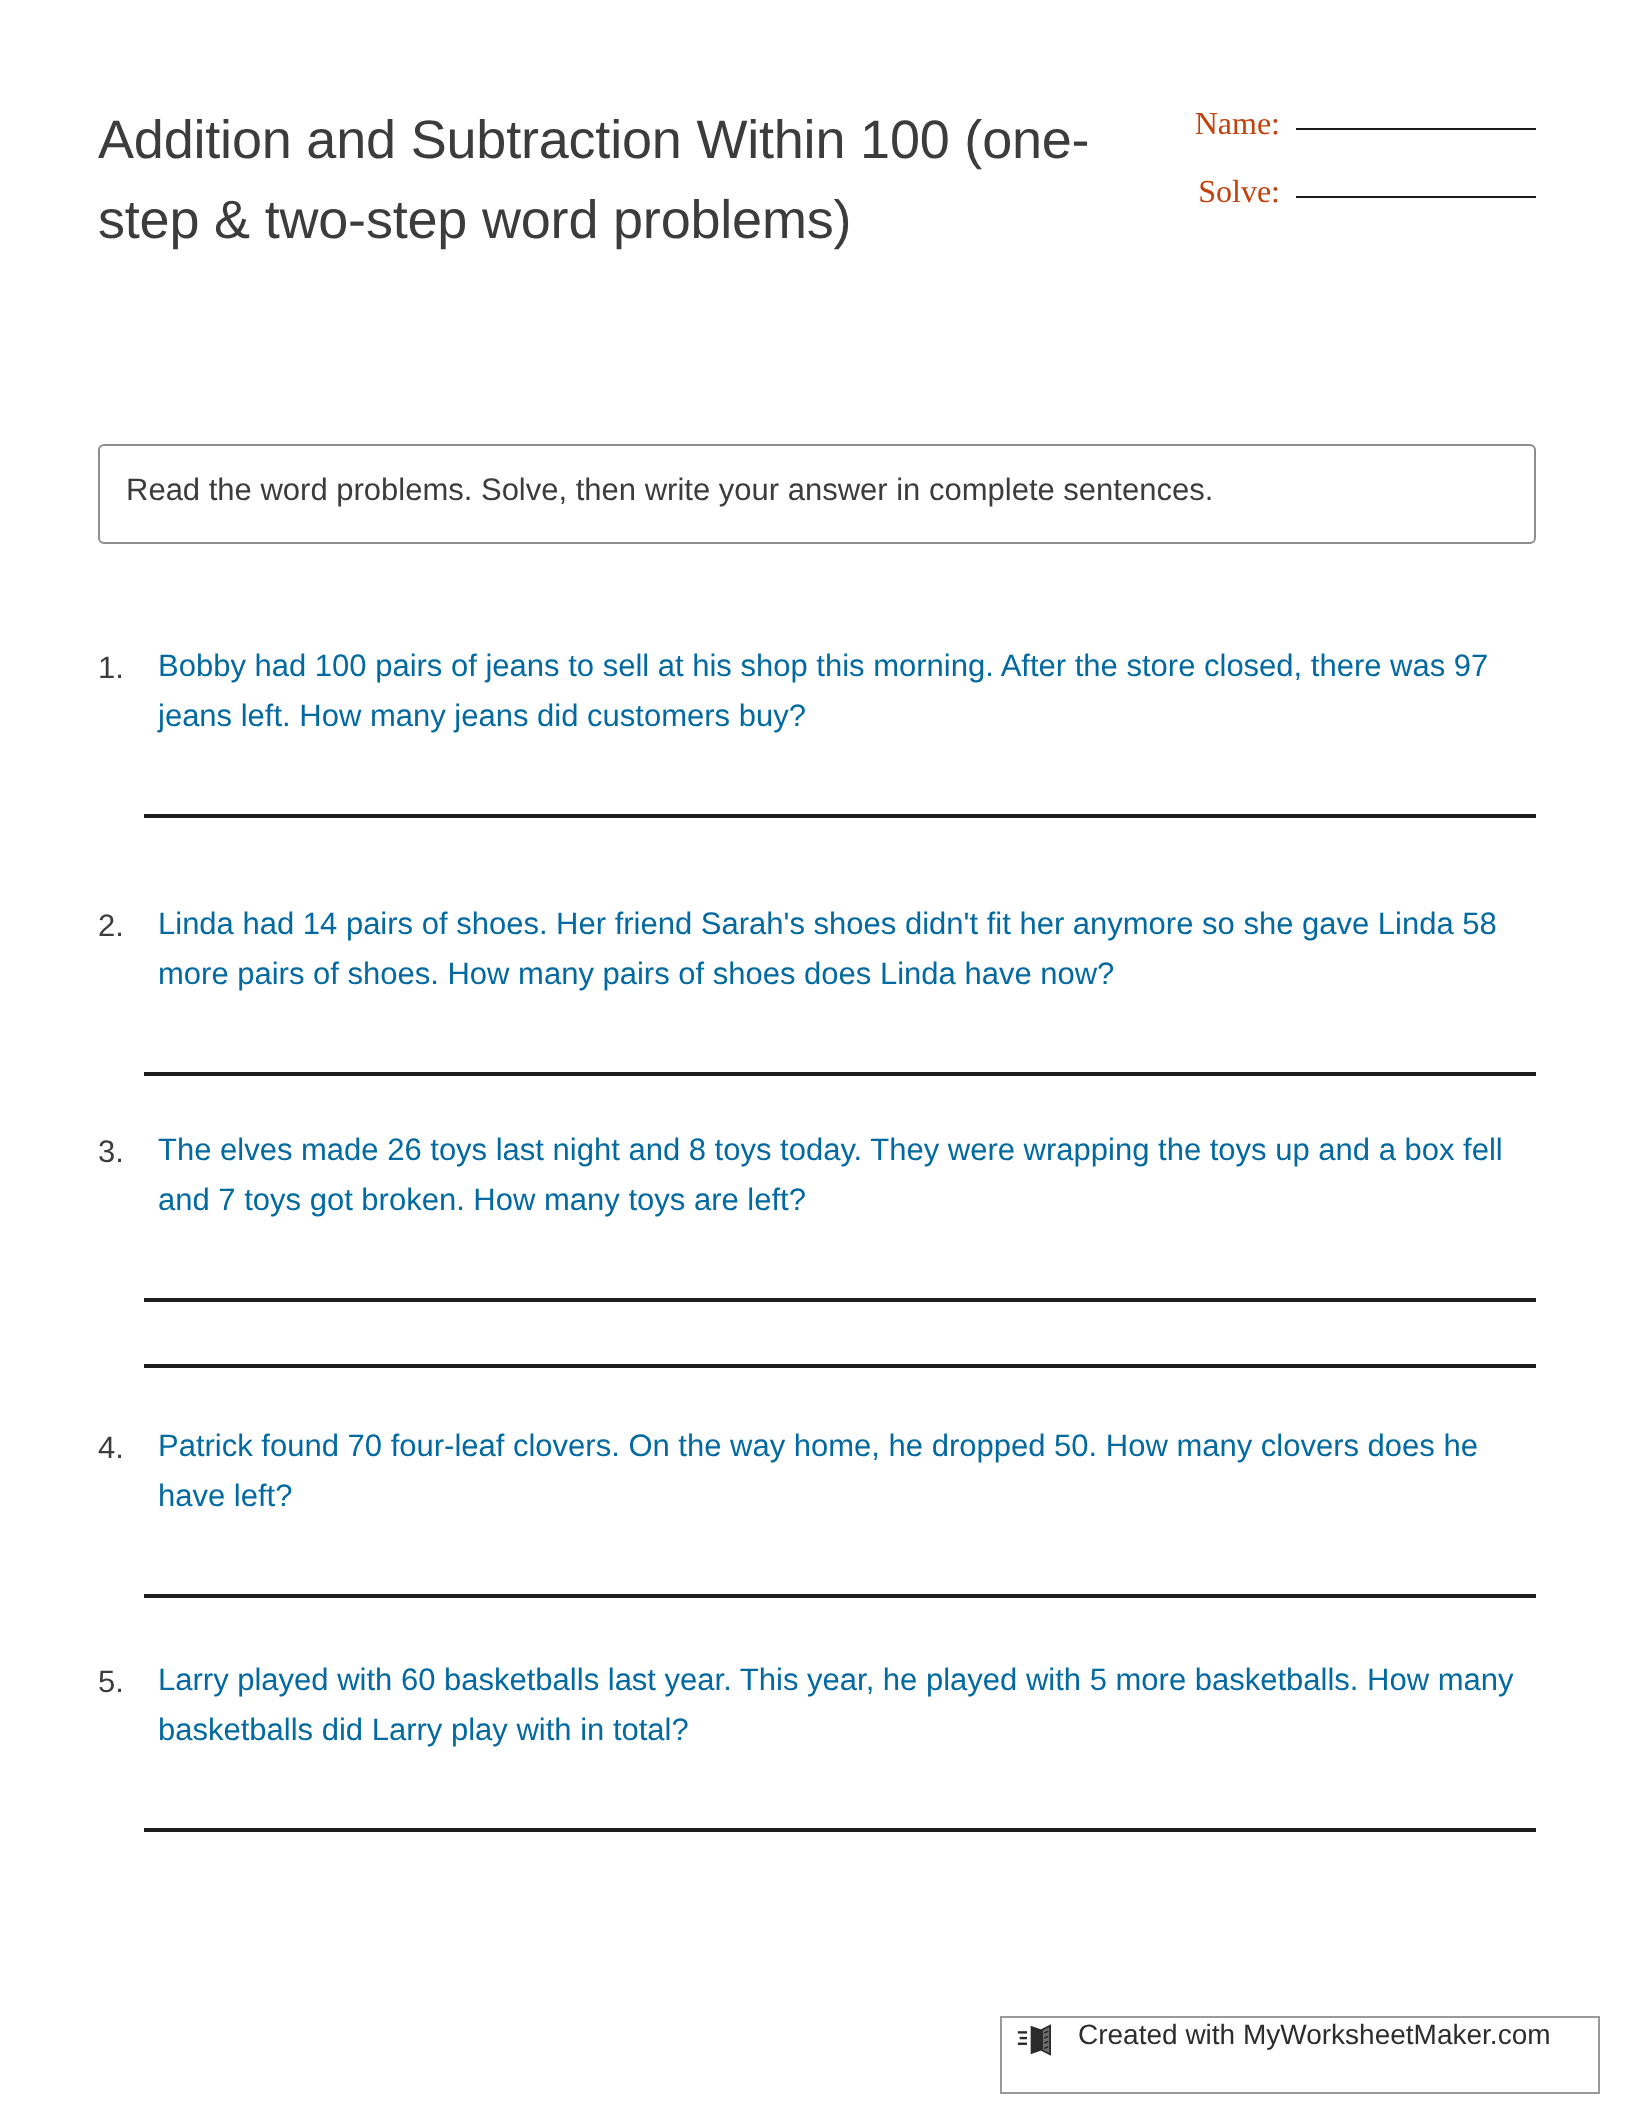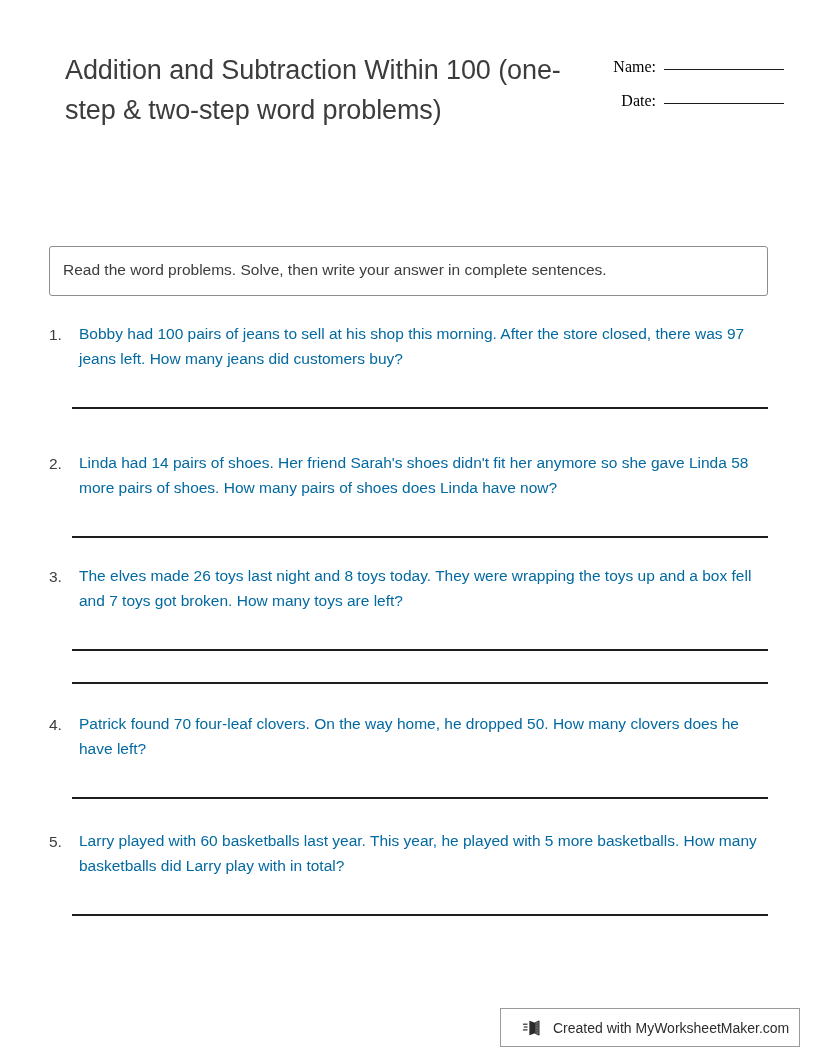--- a/index.html
+++ b/index.html
@@ -22,23 +22,22 @@
     background: #ffffff;
   }
 
   
   .header {
     position: absolute;
     left: 49px;
     top: 48px;
     width: 719px;
     display: flex;
-    align-items: center;
+    align-items: flex-start;
     justify-content: space-between;
-    margin-left: 16px;
   }
 
   .title {
     font-size: 27px;
     line-height: 40px;
     font-weight: 400;
     color: #3c3c3c;
     width: 500px;
     letter-spacing: -0.1px;
     margin: 0;
@@ -52,21 +51,21 @@
   }
   .nd-row {
     display: flex;
     align-items: baseline;
     justify-content: flex-end;
     height: 34px;
   }
   .nd-label {
     font-family: "Liberation Serif", serif;
     font-size: 16px;
-    color: #000000;
+    color: #c2410c;
     white-space: nowrap;
     padding-right: 8px;
   }
   .nd-line {
     width: 120px;
     border-bottom: 1.6px solid #1a1a1a;
     height: 1px;
     position: relative;
     top: -2px;
   }
@@ -77,21 +76,20 @@
     left: 49px;
     top: 222px;
     width: 719px;
     box-sizing: border-box;
     border: 1px solid #8d8d8d;
     border-radius: 3px;
     padding: 11px 13px 13px 13px;
     font-size: 15.5px;
     line-height: 24px;
     color: #3c3c3c;
-    margin-top: 24px;
   }
 
   
   .problems {
     position: absolute;
     left: 49px;
     top: 322px;
     width: 719px;
   }
 
@@ -136,22 +134,22 @@
   .footer-badge {
     position: absolute;
     left: 500px;
     top: 1008px;
     width: 300px;
     height: 39px;
     box-sizing: border-box;
     border: 1px solid #9a9a9a;
     background: #ffffff;
     display: flex;
-    align-items: center;
-    padding-left: 21px;
+    align-items: flex-start;
+    padding-left: 7px;
   }
   .footer-logo {
     width: 22px;
     height: 22px;
     flex: none;
     margin-right: 9px;
     display: block;
   }
   .footer-text {
     font-size: 14px;
@@ -166,21 +164,21 @@
 
   <div class="header">
     <h1 class="title">Addition and Subtraction Within 100 (one-step &amp; two-step word problems)</h1>
 
     <div class="namedate">
       <div class="nd-row">
         <span class="nd-label">Name:</span>
         <span class="nd-line"></span>
       </div>
       <div class="nd-row">
-        <span class="nd-label">Date:</span>
+        <span class="nd-label">Solve:</span>
         <span class="nd-line"></span>
       </div>
     </div>
   </div>
 
   <div class="instructions">Read the word problems. Solve, then write your answer in complete sentences.</div>
 
   <div class="problems">
       <div class="problem" style="margin-bottom: 42px;">
         <div class="problem-row">

